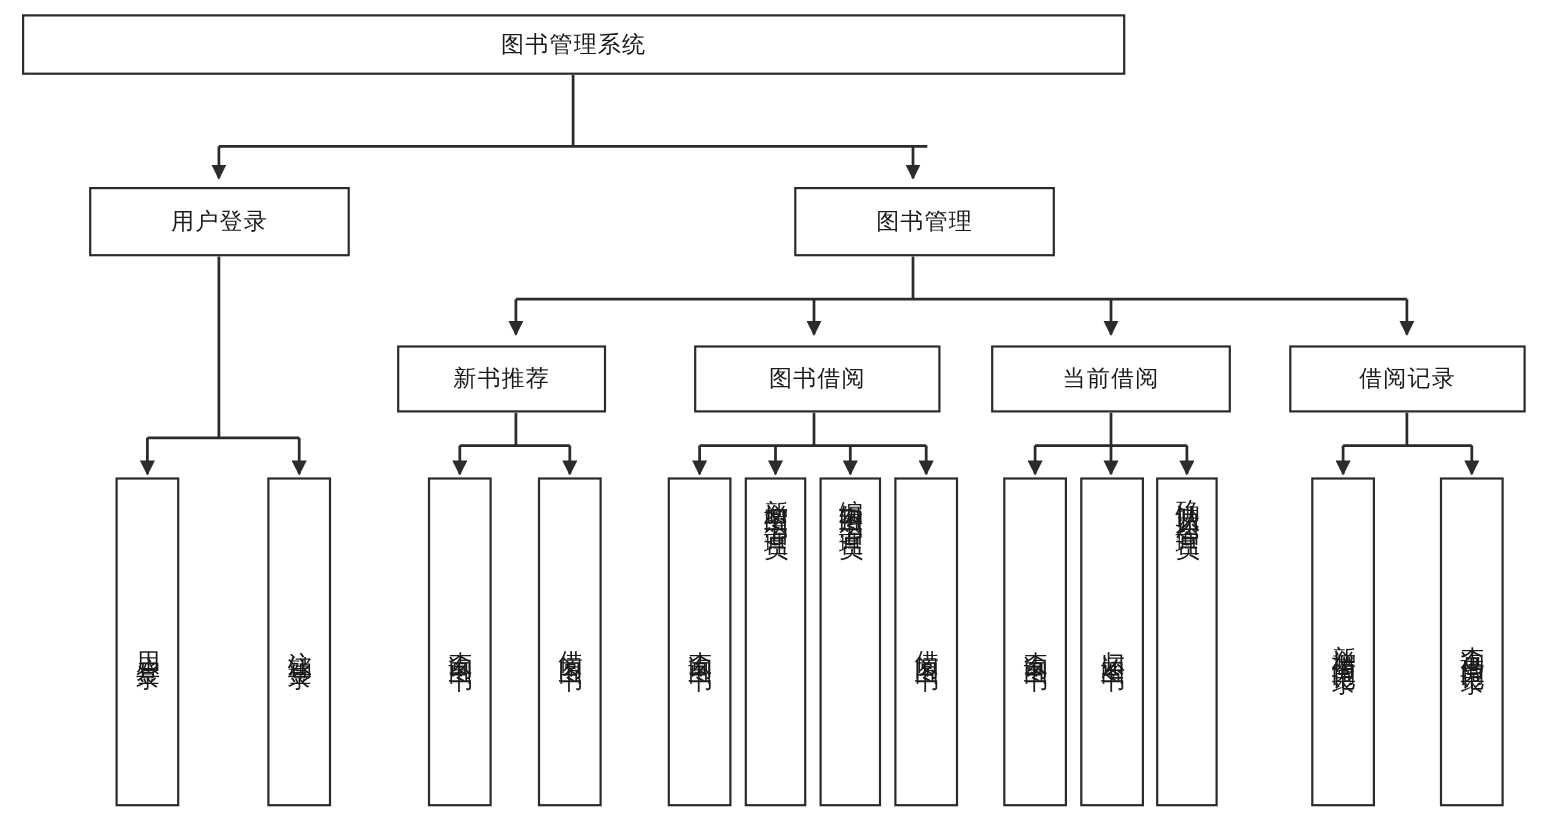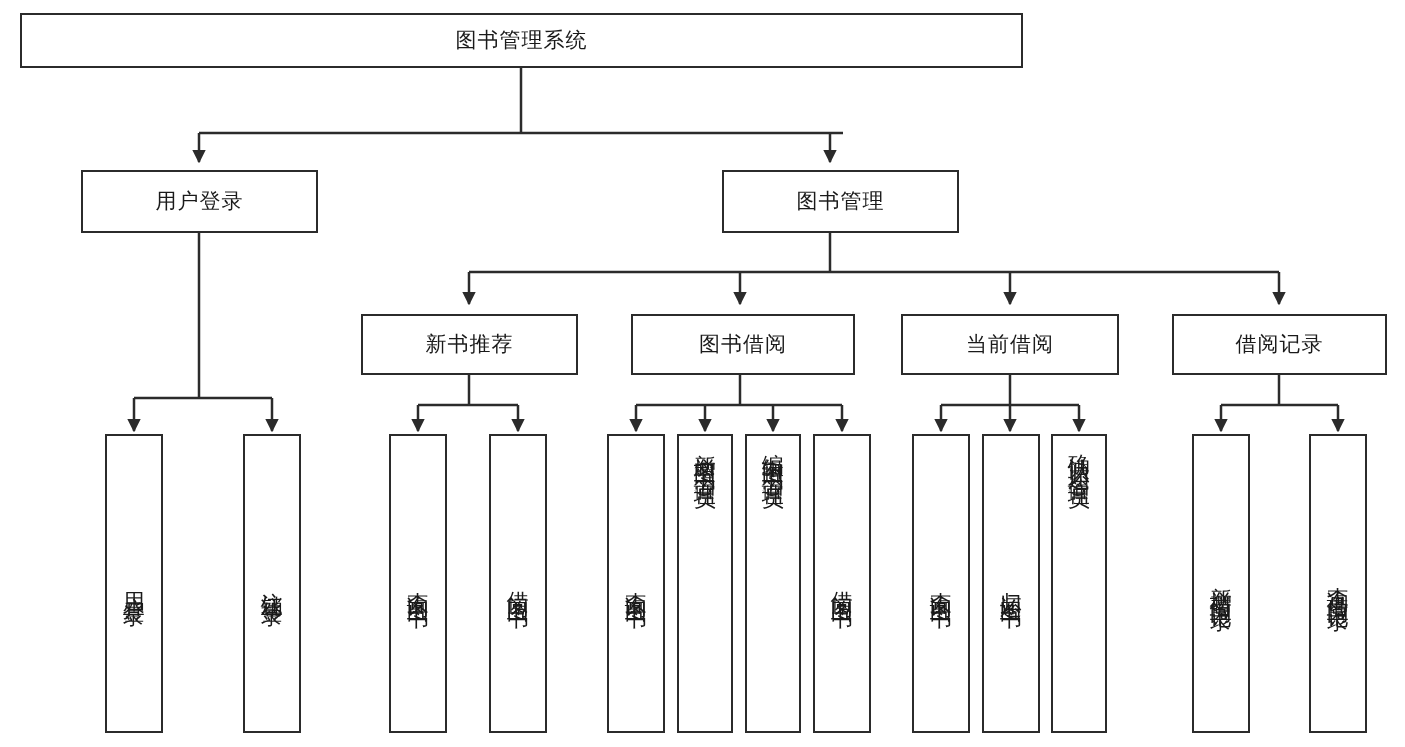--- a/index.html
+++ b/index.html
@@ -127,21 +127,21 @@
   </div>
 
   <div class="node horizontal" style="left:81px; top:170px; width:237px; height:63px;">
     <span class="node-label">用户登录</span>
   </div>
 
   <div class="node horizontal" style="left:711px; top:170px; width:237px; height:63px;margin-left:11px;">
     <span class="node-label">图书管理</span>
   </div>
 
-  <div class="node horizontal" style="left:361px; top:314px; width:217px; height:61px;">
+  <div class="node horizontal" style="left:361px; top:314px; width:190px; height:61px;">
     <span class="node-label">新书推荐</span>
   </div>
 
   <div class="node horizontal" style="left:631px; top:314px; width:224px; height:61px;">
     <span class="node-label">图书借阅</span>
   </div>
 
   <div class="node horizontal" style="left:1172px; top:314px; width:215px; height:61px;">
     <span class="node-label">借阅记录</span>
   </div>

